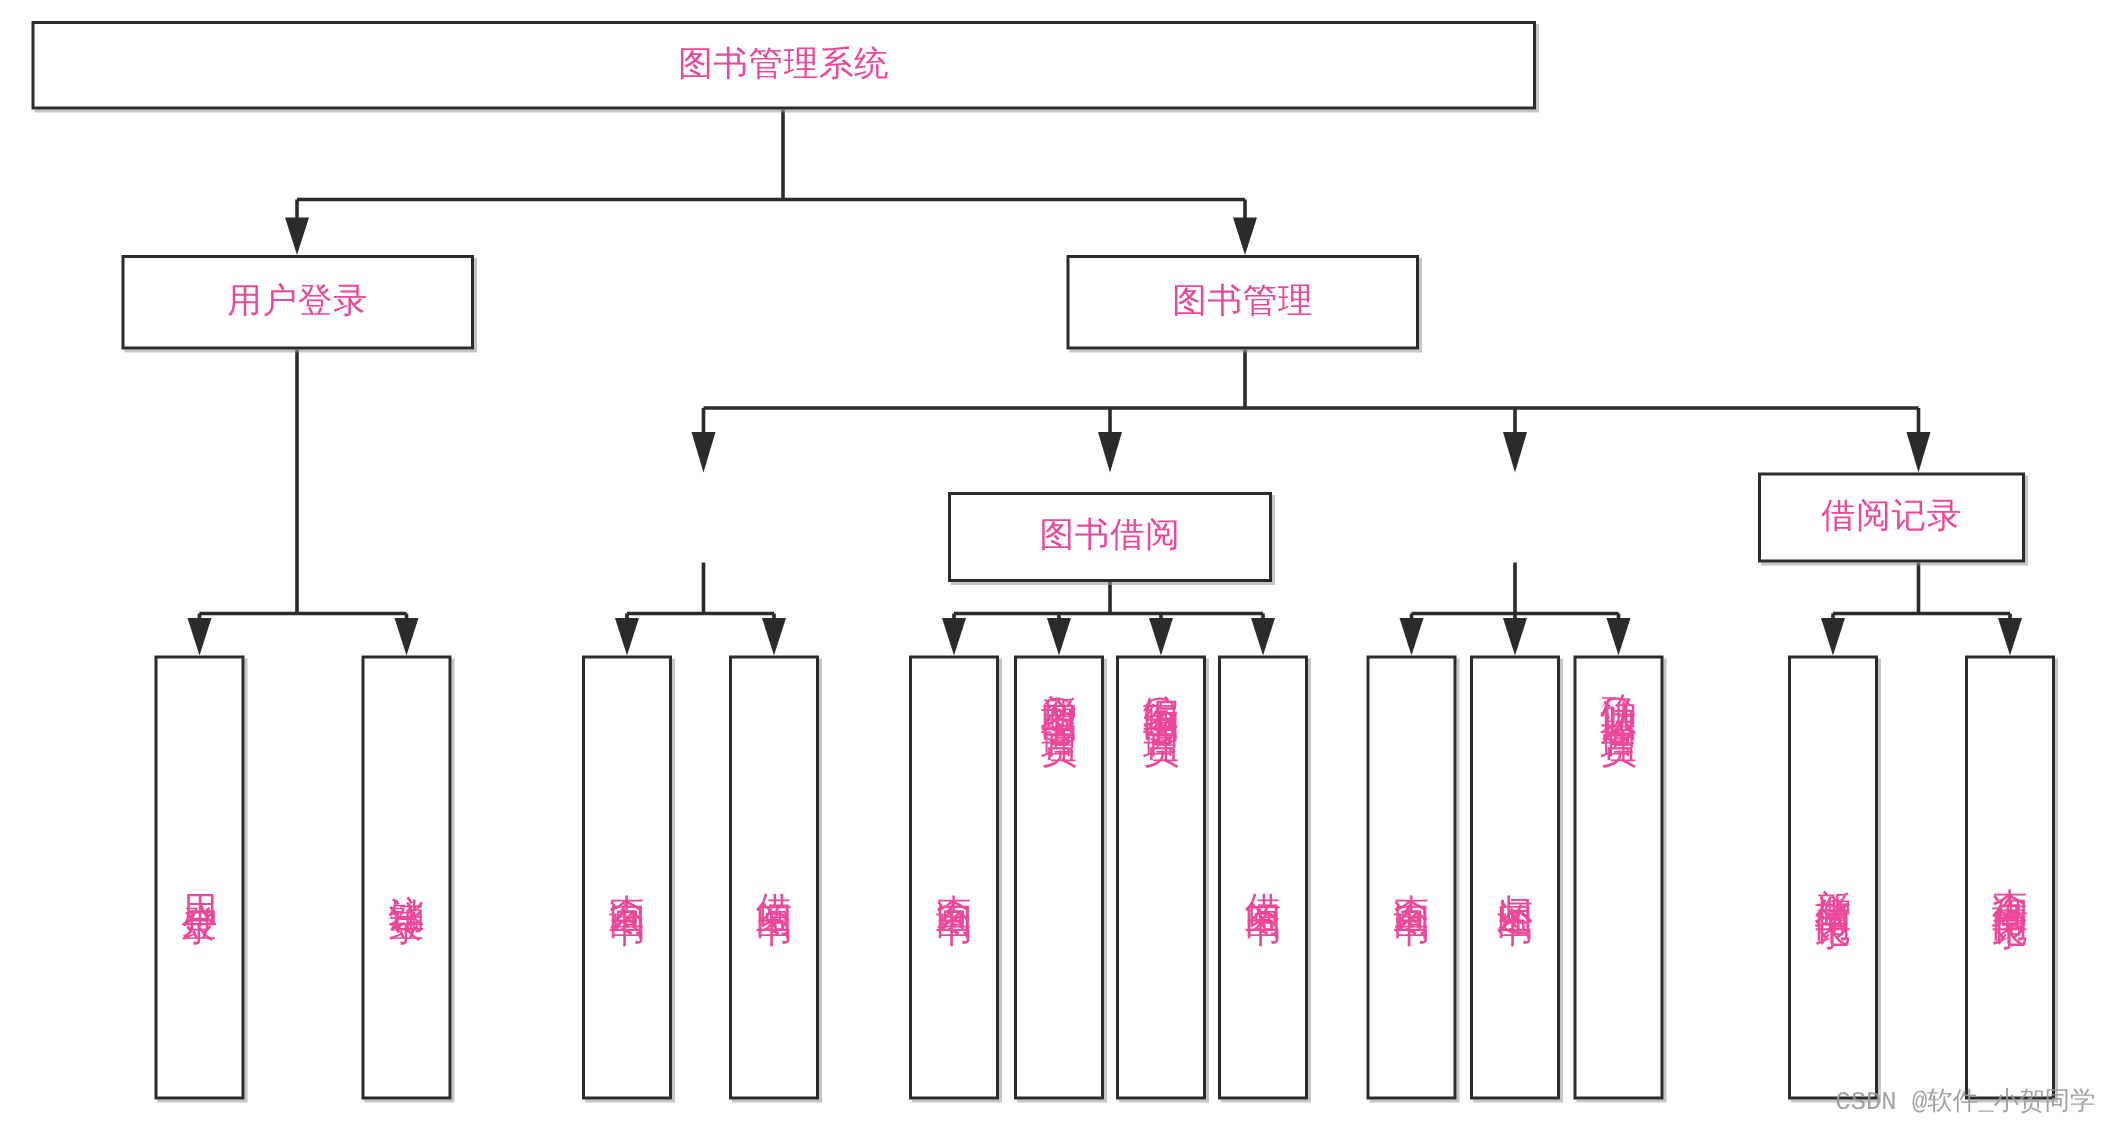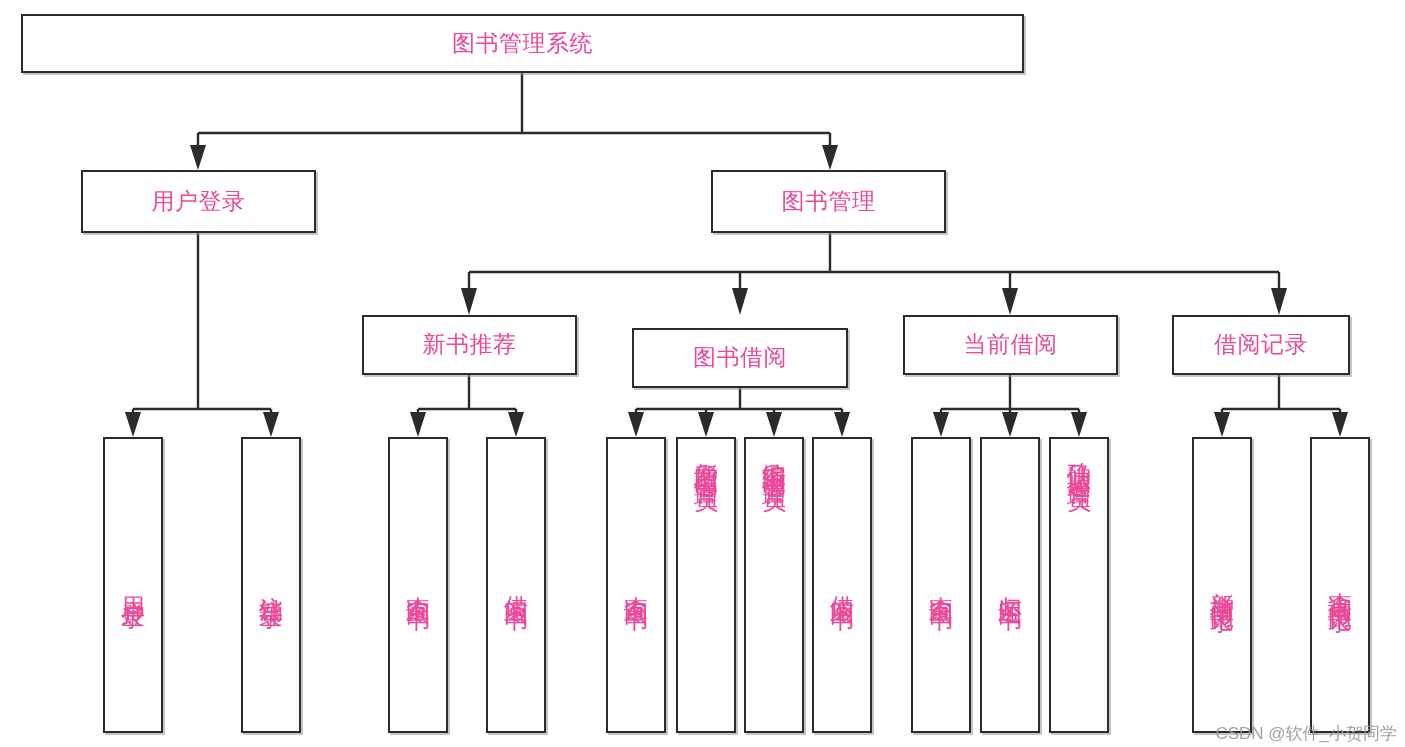--- a/index.html
+++ b/index.html
@@ -79,21 +79,21 @@
   }
   
   #watermark {
     position: absolute;
     right: 8px;
     bottom: 2px;
     font-size: 17px;
     color: #9a9a9a;
     opacity: 0.92;
     white-space: nowrap;
-    font-family: Liberation Sans, sans-serif;
+    font-family: Liberation Mono, monospace;
   }
 </style>
 </head>
 <body>
 
 <div id="canvas">
 
   <svg id="wires" viewBox="0 0 1405 747">
 
     <line x1="522" y1="73" x2="522" y2="133"></line>
@@ -163,31 +163,25 @@
   </div>
 
   <div class="node horiz" style="left:81px; top:170px; width:235px; height:63px;">
     <span class="label">用户登录</span>
   </div>
 
   <div class="node horiz" style="left:711px; top:170px; width:235px; height:63px;">
     <span class="label">图书管理</span>
   </div>
 
-  <div class="node horiz" style="left:362px; top:315px; width:215px; height:60px;">
-    <span class="label">新书推荐</span>
-  </div>
 
   <div class="node horiz" style="left:632px; top:315px; width:216px; height:60px;margin-top:13px;">
     <span class="label">图书借阅</span>
   </div>
 
-  <div class="node horiz" style="left:903px; top:315px; width:215px; height:60px;">
-    <span class="label">当前借阅</span>
-  </div>
 
   <div class="node horiz" style="left:1172px; top:315px; width:178px; height:60px;">
     <span class="label">借阅记录</span>
   </div>
 
   <div class="node vert mid" style="left:103px; top:437px; width:60px; height:296px;">
     <span class="label">用户登录</span>
   </div>
 
   <div class="node vert mid" style="left:241px; top:437px; width:60px; height:296px;">

